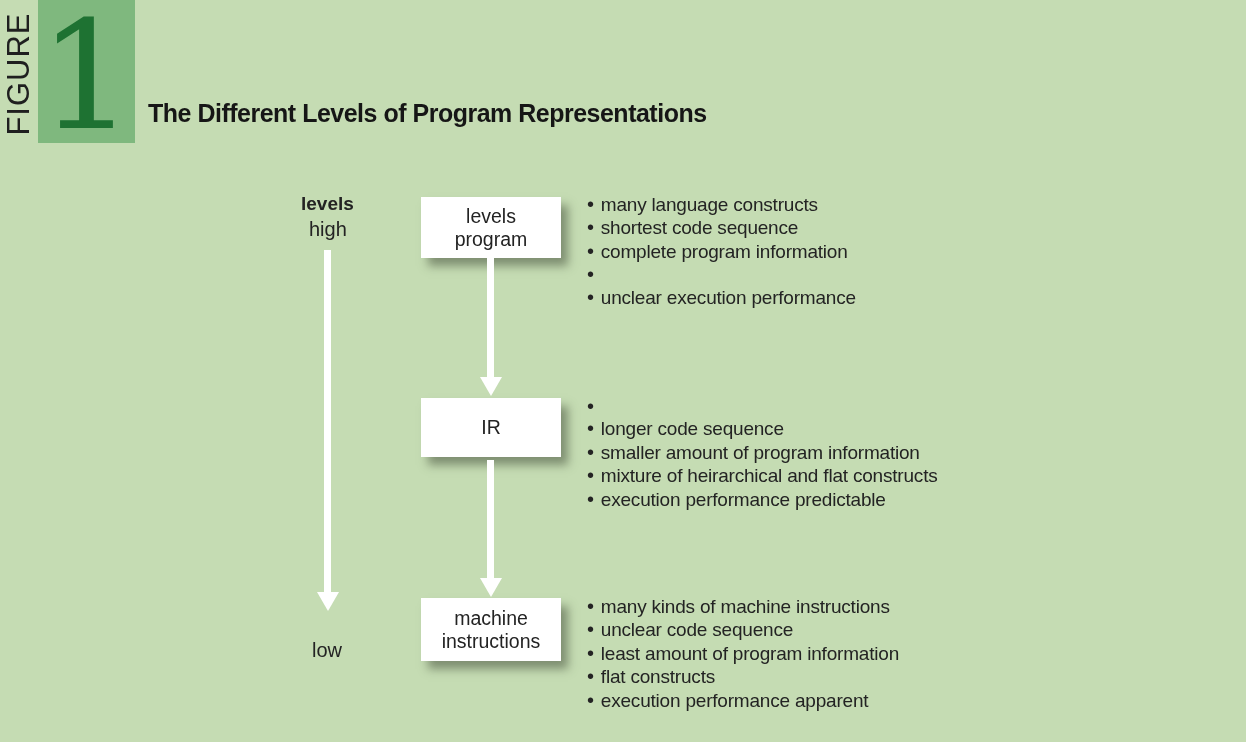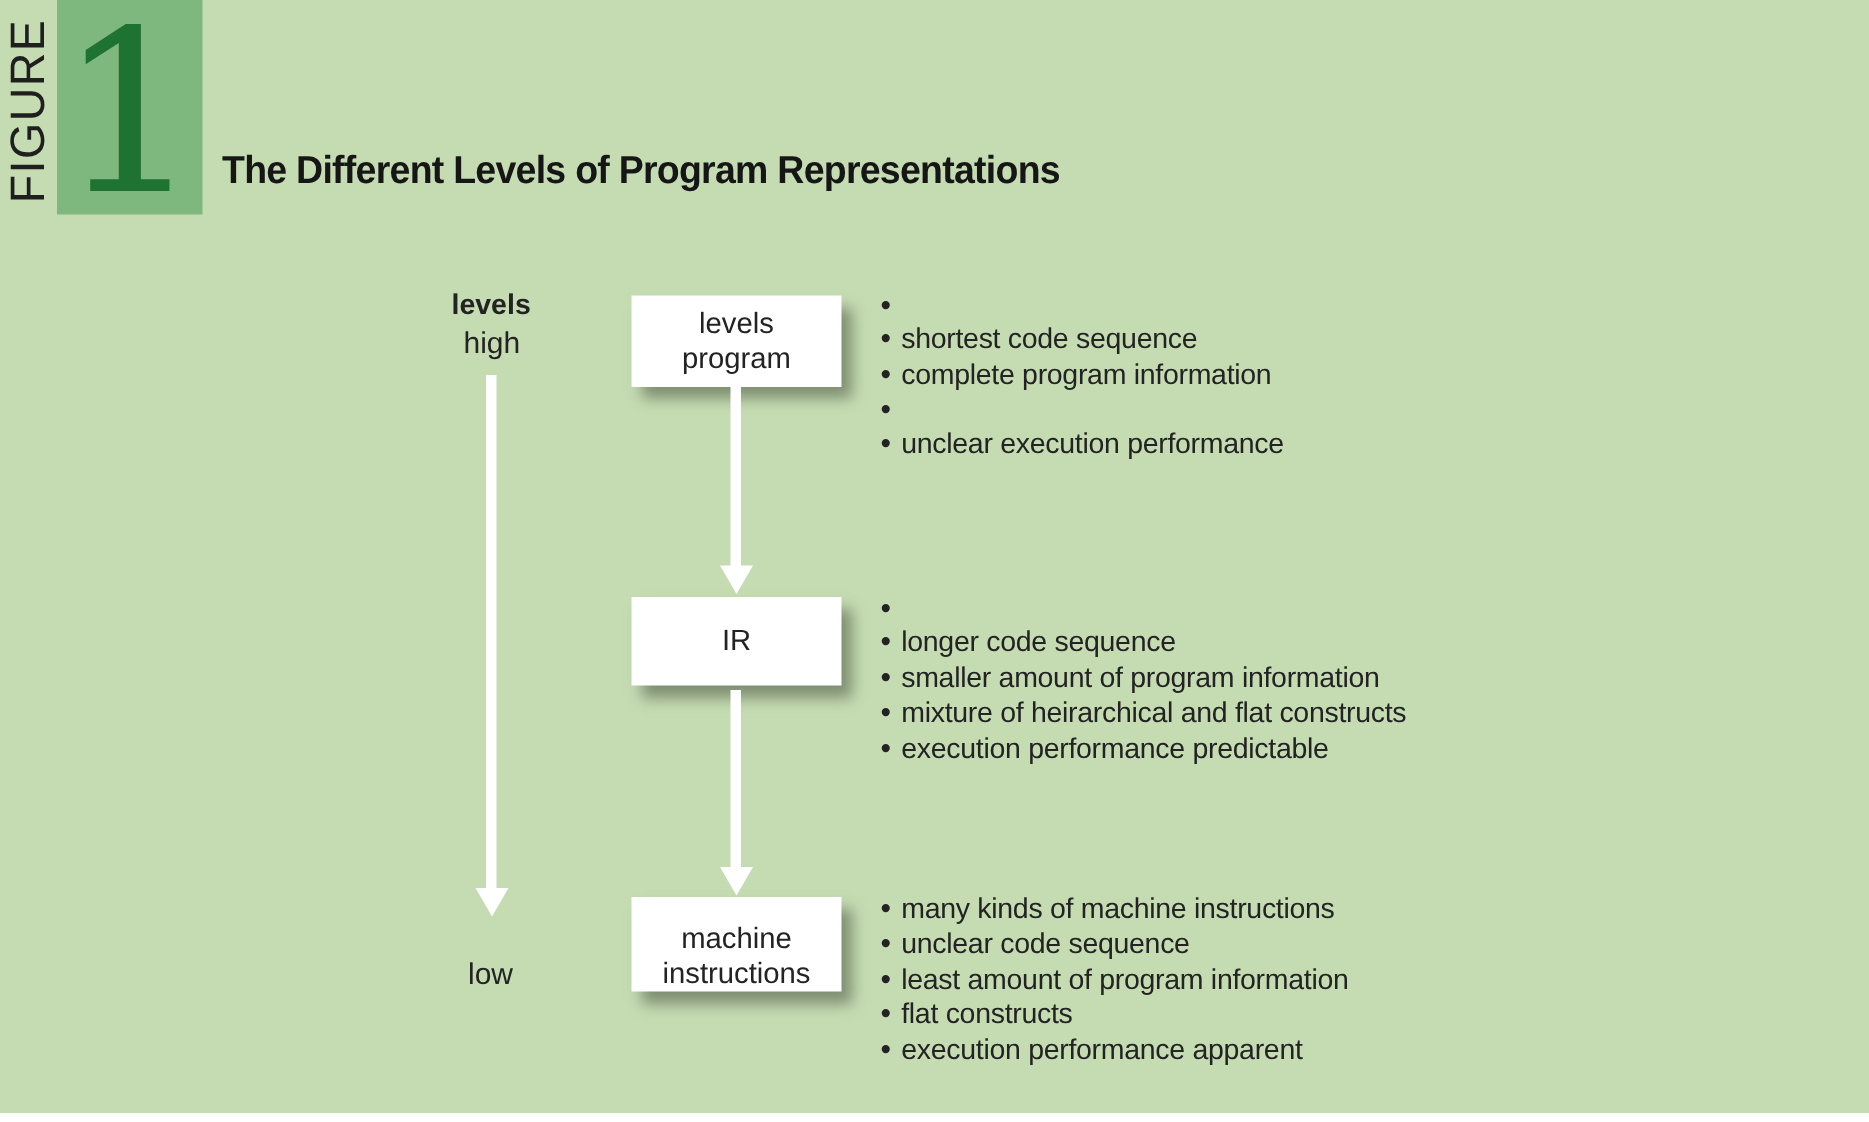--- a/index.html
+++ b/index.html
@@ -77,21 +77,21 @@
   .node{
     position:absolute;left:421px;width:140px;
     background:var(--box,#ffffff);
     box-shadow:7px 8px 9px rgba(70,80,60,.55);
     display:flex;flex-direction:column;align-items:center;justify-content:center;
     font-size:19.5px;line-height:23px;color:var(--text,#232323);
     text-align:center;
   }
   .node-source{top:197px;height:61px;}
   .node-ir{top:398px;height:59px;}
-  .node-machine{top:598px;height:63px;justify-content:flex-end;}
+  .node-machine{top:598px;height:63px;}
   
   .blist{
     position:absolute;left:587px;margin:0;padding:0;list-style:none;
     font-size:19px;line-height:22.4px;color:var(--text,#232323);
     letter-spacing:-0.2px;white-space:nowrap;
   }
   .blist-1{top:193px;}
   .blist-2{top:395px;}
   .blist-3{top:595px;}
   .bline{display:flex;align-items:baseline;}
@@ -132,20 +132,21 @@
   <div class="arrow-head a2-head"></div>
 
   <div class="node node-machine">
     <div>machine</div>
     <div>instructions</div>
   </div>
 
   <ul class="blist blist-1">
     <li class="bline">
         <span class="dot">•</span>
+        <span>many language constructs</span>
       </li>
     <li class="bline">
         <span class="dot">•</span>
         <span>shortest code sequence</span>
       </li>
     <li class="bline">
         <span class="dot">•</span>
         <span>complete program information</span>
       </li>
     <li class="bline">

